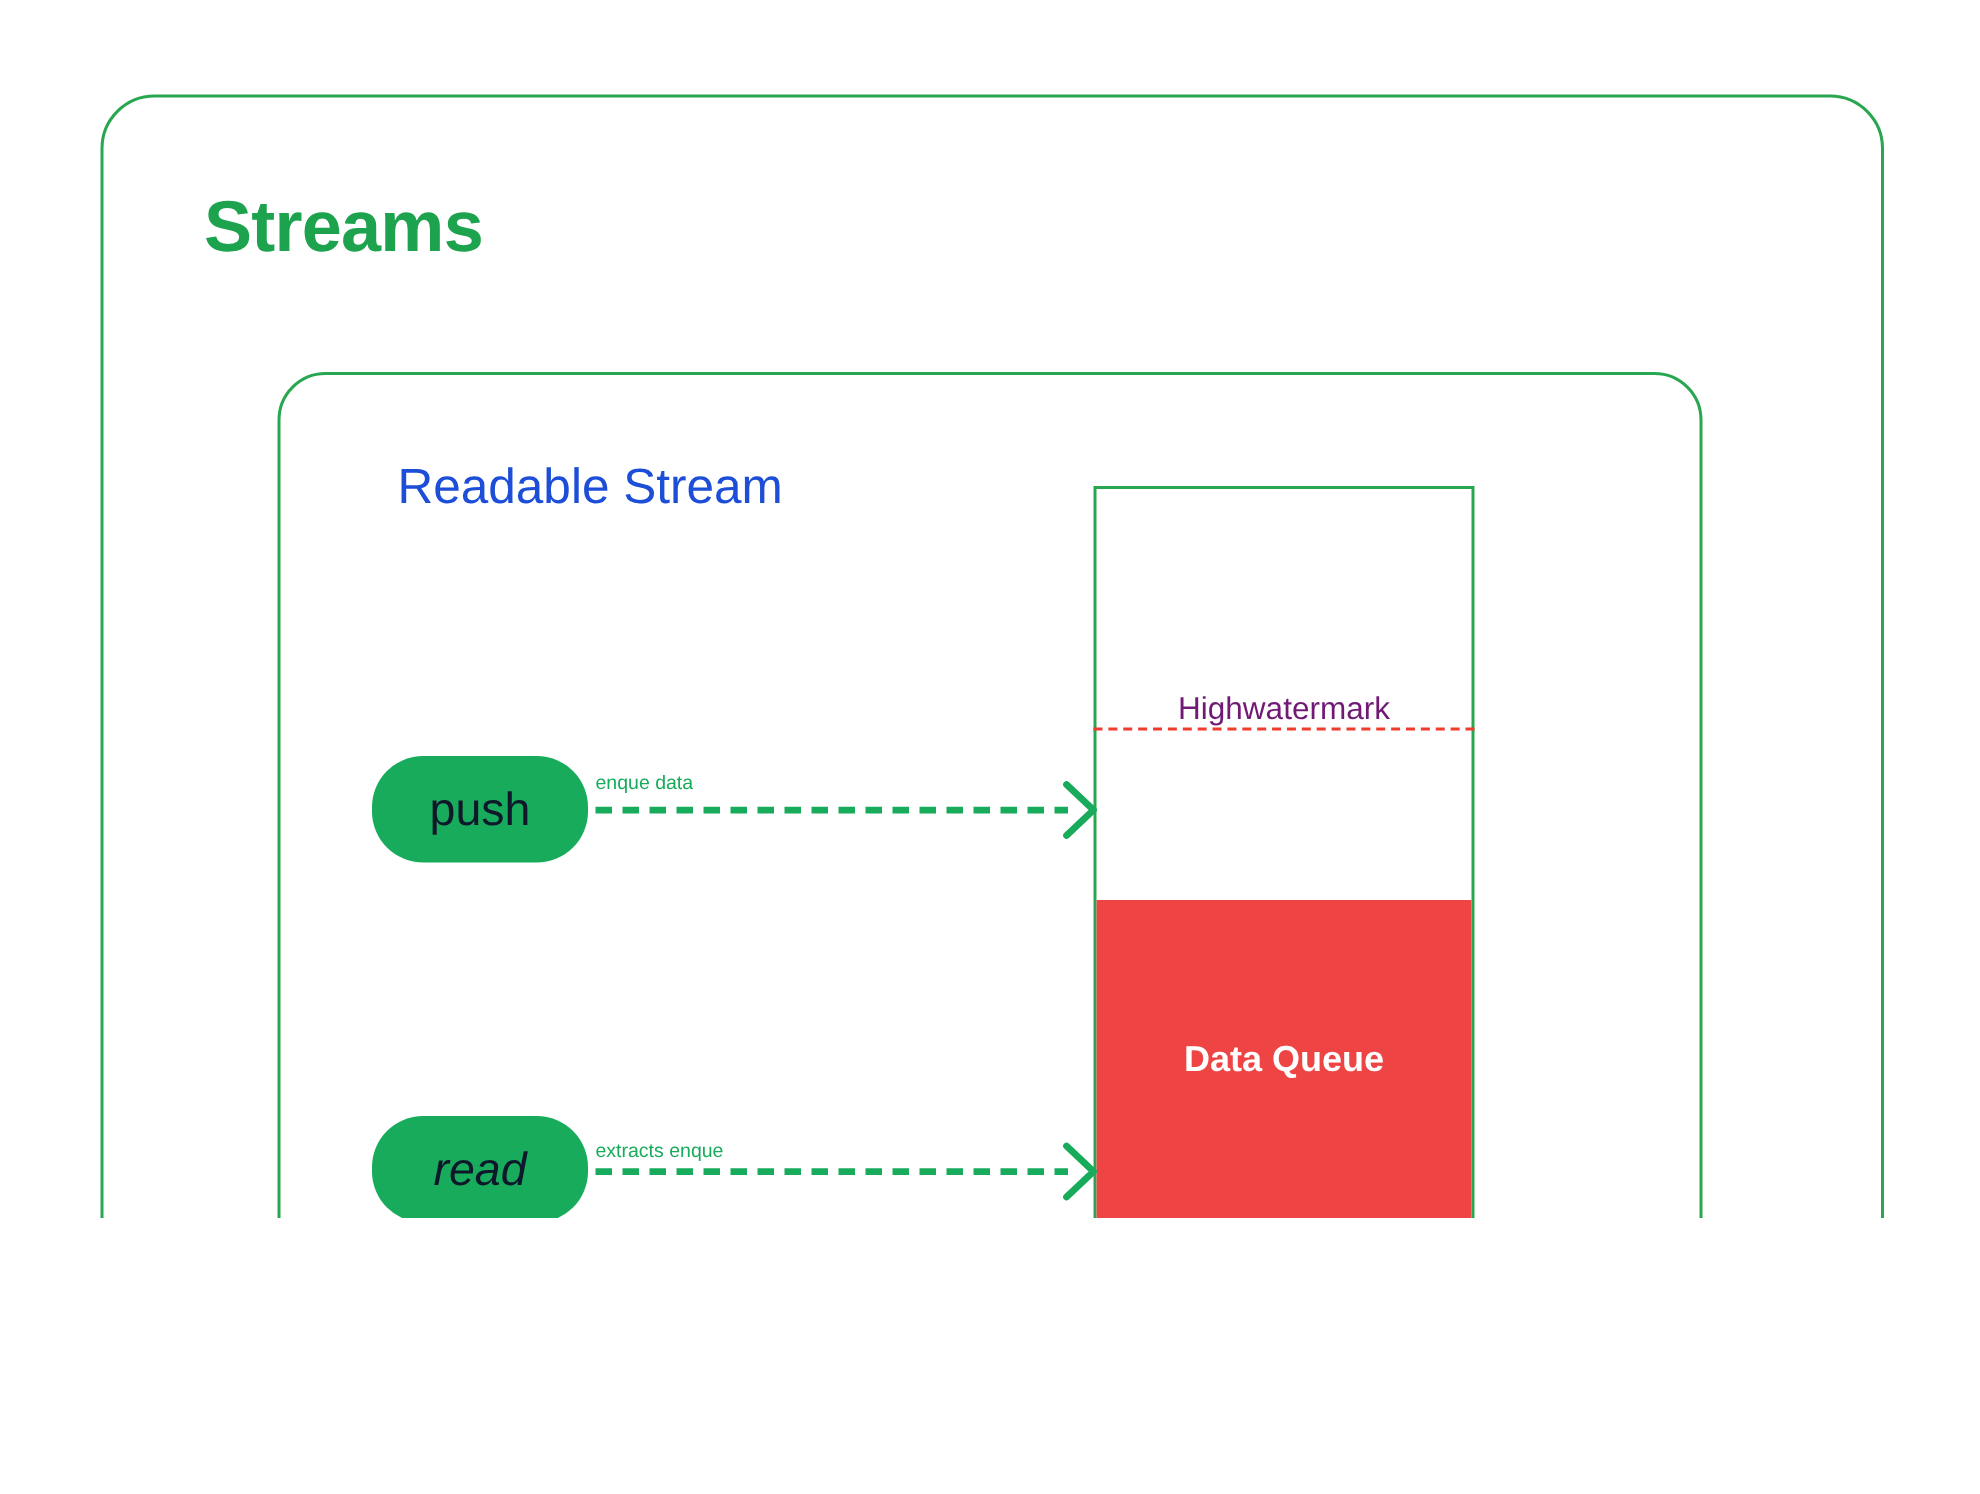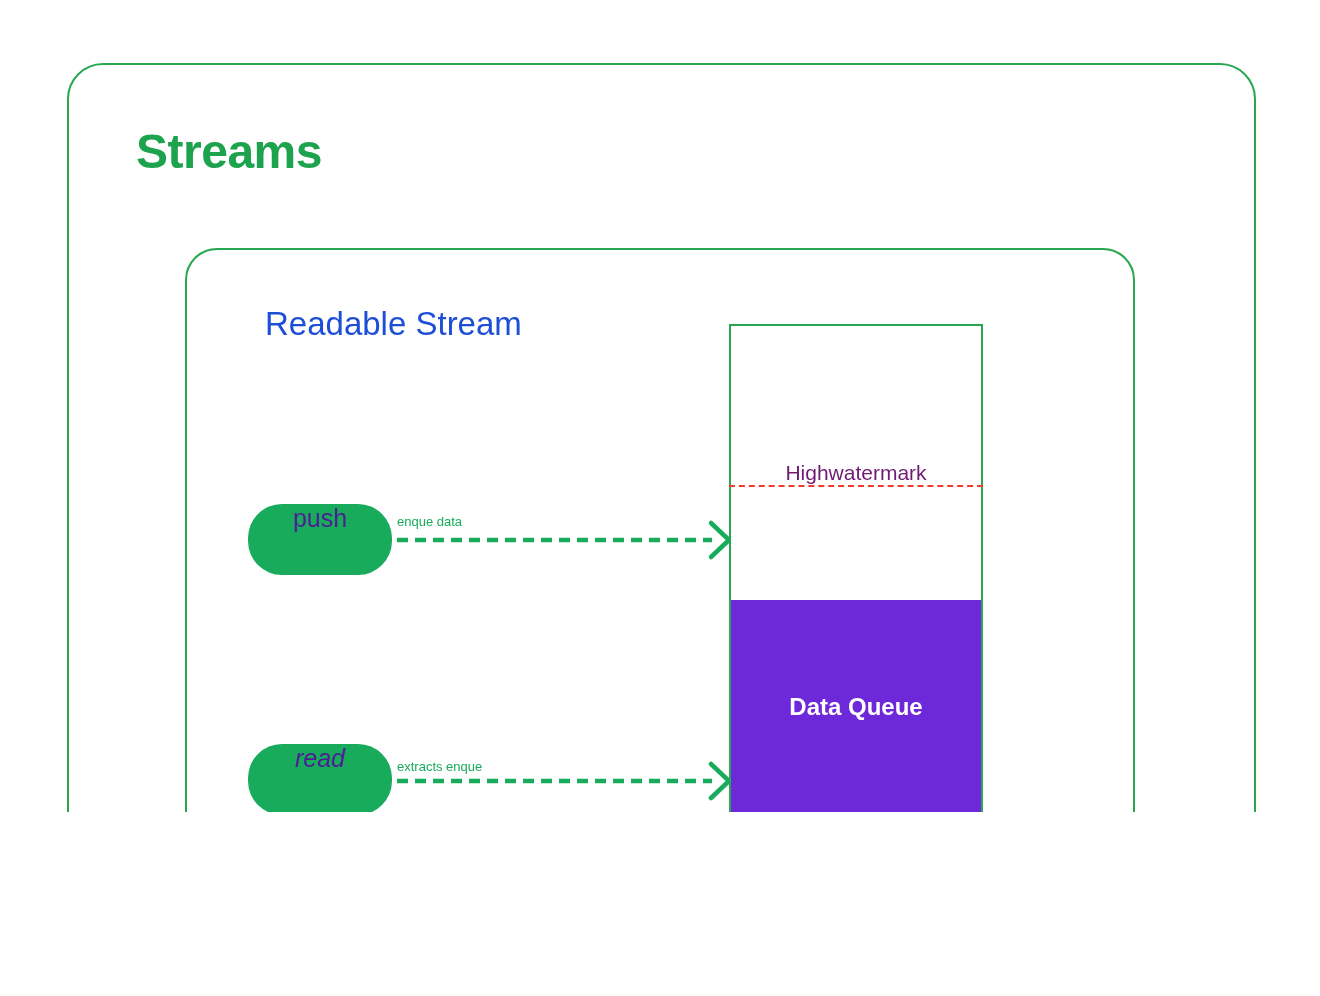--- a/index.html
+++ b/index.html
@@ -50,21 +50,21 @@
     left: 729px; top: 324px;
     width: 254px; height: 491px;
     border: 2px solid #28a750;
     background: #ffffff;
     box-sizing: border-box;
   }
   .queue-fill {
     position: absolute;
     left: 0; right: 0; bottom: 0;
     height: 213px;
-    background: #6d28d9;
+    background: #ef4444;
     display: flex;
     align-items: center;
     justify-content: center;
   }
   .queue-fill-label {
     color: #ffffff;
     font-size: 24px;
     font-weight: 600;
   }
 
@@ -79,23 +79,24 @@
     left: 729px; top: 485px;
     width: 254px; height: 0;
     border-top: 2px dashed #f03c2e;
   }
 
   .pill {
     width: 144px; height: 71px;
     background: #18ab5c;
     border-radius: 34px;
     display: flex;
+    align-items: center;
     justify-content: center;
-    color: #4c1d95;
-    font-size: 25px;
+    color: #0f172a;
+    font-size: 31px;
     font-weight: 500;
   }
   .pill-push { left: 248px; top: 504px; }
   .pill-read { left: 248px; top: 744px; font-style: italic; }
 
   .arrow-label {
     left: 397px;
     width: 332px;
     font-size: 13px;
     color: #18ab5c;

